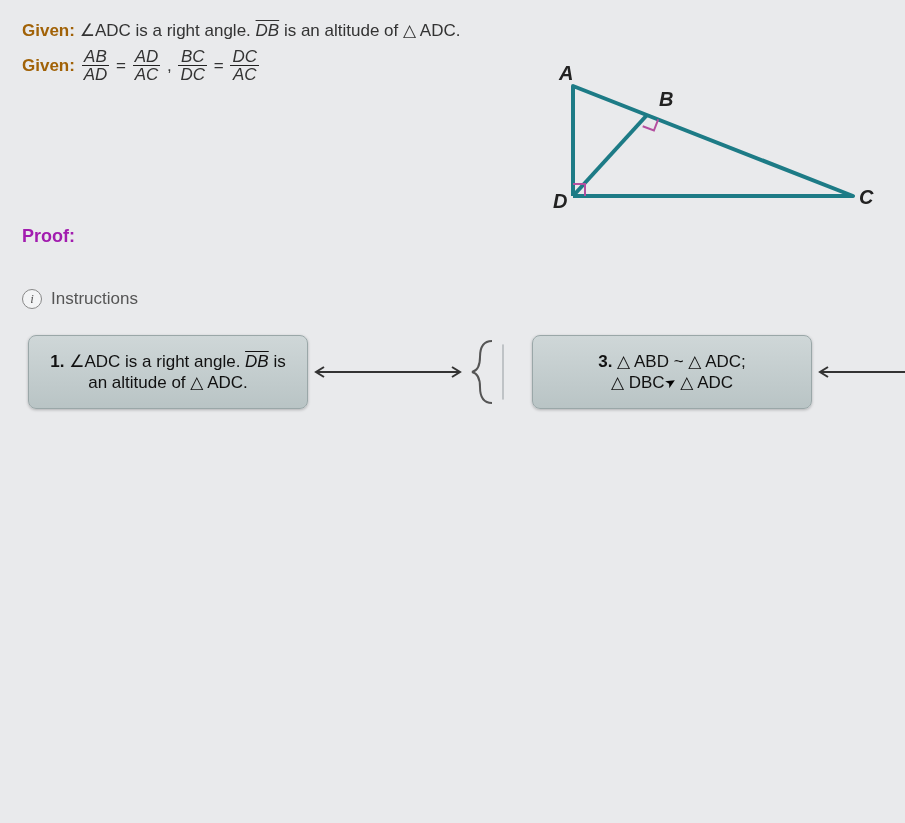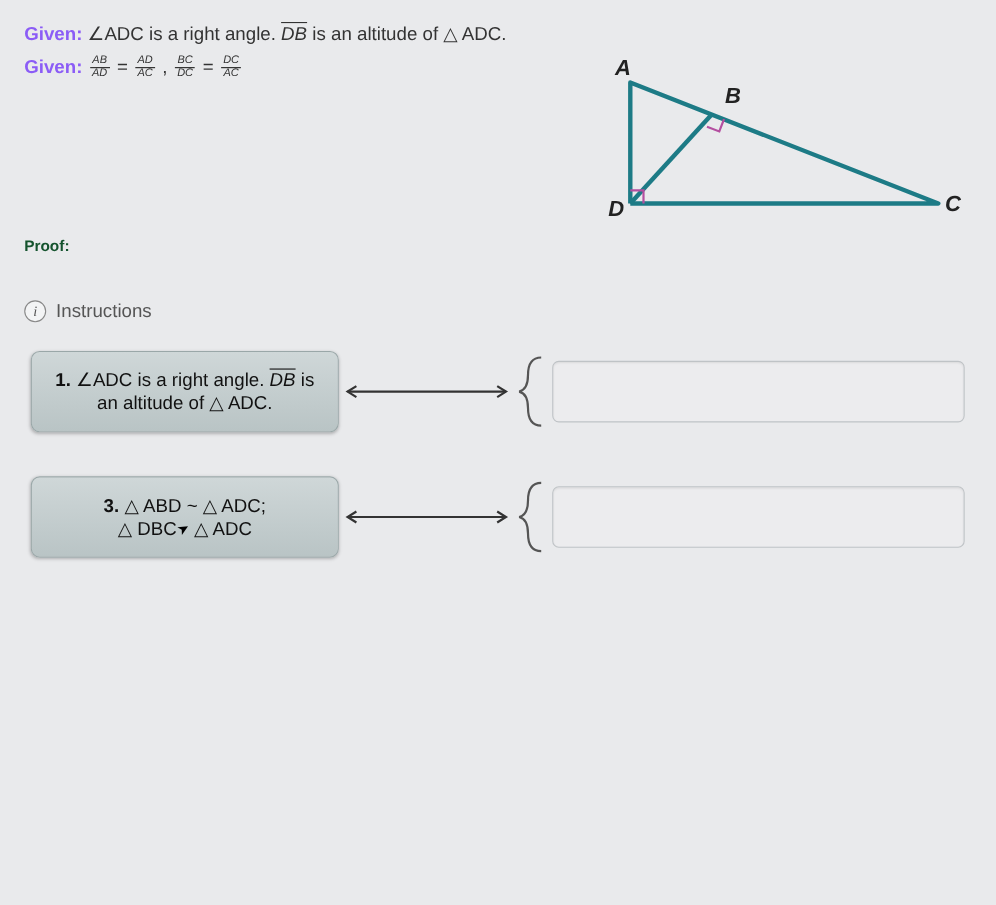--- a/index.html
+++ b/index.html
@@ -9,56 +9,56 @@
     width: 905px;
     font-family: Arial, Helvetica, sans-serif;
     background: #e9eaec;
     color: #222;
   }
   .given-line, .prove-line {
     font-size: 17px;
     color: #333;
     line-height: 1.5;
   }
-  .given-line b, .prove-line b { color:#8b5cf6; }
+  .given-line b, .prove-line b { color:#a16207; }
   .overline { text-decoration: overline; font-style: italic; }
   .ital { }
   .frac {
     display: inline-block;
     vertical-align: middle;
     text-align: center;
     font-style: italic;
-    font-size: 10px;
+    font-size: 17px;
     line-height: 1.05;
     margin: 0 2px;
   }
   .frac .num { display:block; border-bottom:1px solid #222; padding:0 2px; }
   .frac .den { display:block; padding:0 2px; }
   .diagram-wrap {
     position: relative;
     float: right;
     width: 380px;
     height: 170px;
     margin-top: -28px;
     margin-right: -10px;
   }
   .diagram-wrap svg { position:absolute; top:0; left:0; }
   .vlabel { position:absolute; font-style: italic; font-weight:bold; font-size:20px; color:#222; }
-  .proof-heading { clear:both; font-weight:bold; font-size:14px; margin-top: 30px; color:#14532d;}
+  .proof-heading { clear:both; font-weight:bold; font-size:18px; margin-top: 30px; color:#a21caf;}
   .instructions {
     display:flex; align-items:center; gap:9px; margin-top:42px; margin-bottom:26px;
     color:#555; font-size:17px;
   }
   .instructions .icon {
     width:20px; height:20px; border:1.5px solid #888; border-radius:50%;
     display:flex; align-items:center; justify-content:center;
     font-family: Georgia, serif; font-style:italic; font-size:13px; color:#555;
     background:#f3f4f5;
   }
-  .rows { display:flex; flex-direction:column; gap:40px; padding: 0 6px; }
+  .rows { display:flex; flex-direction:row; gap:28px; padding: 0 6px; }
   .row { display:flex; align-items:center; }
   .stmt {
     width: 280px; min-height:74px;
     background: linear-gradient(#cfd7d8, #b9c4c5);
     border: 1px solid #9aa7a8;
     border-radius: 8px;
     box-shadow: 0 1px 3px rgba(0,0,0,0.25);
     display:flex; align-items:center; justify-content:center;
     padding: 10px 14px; text-align:center;
     font-size:17px; color:#111;

